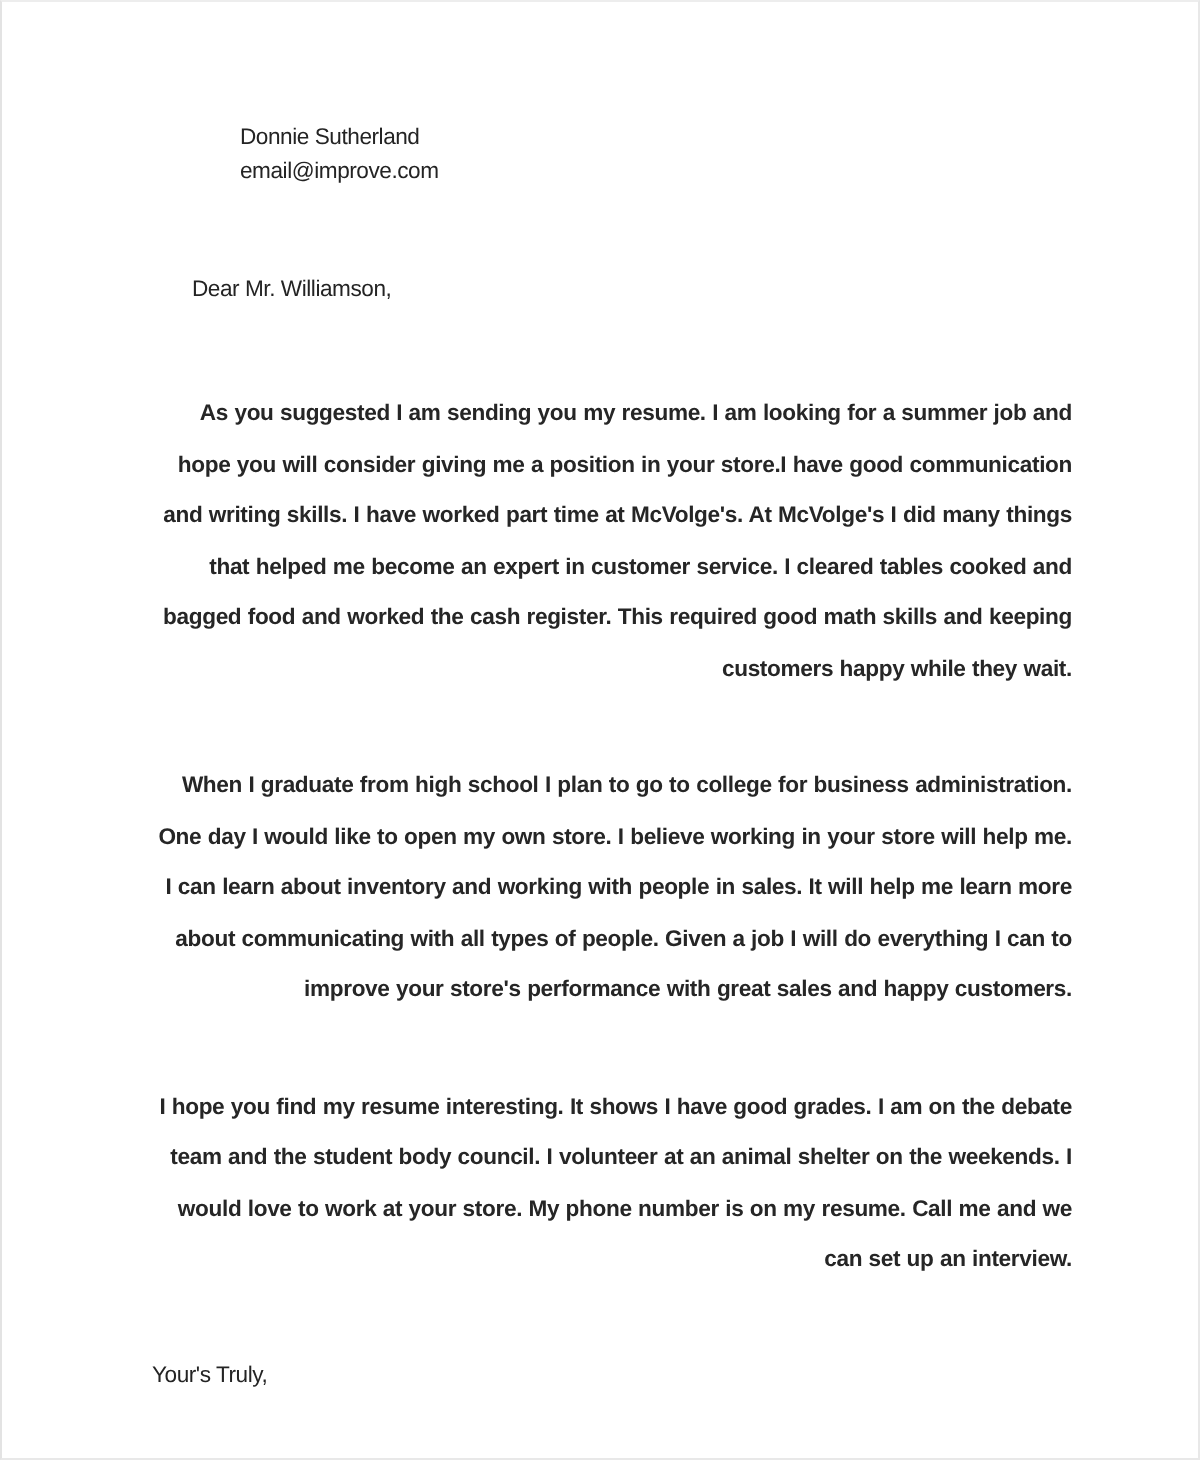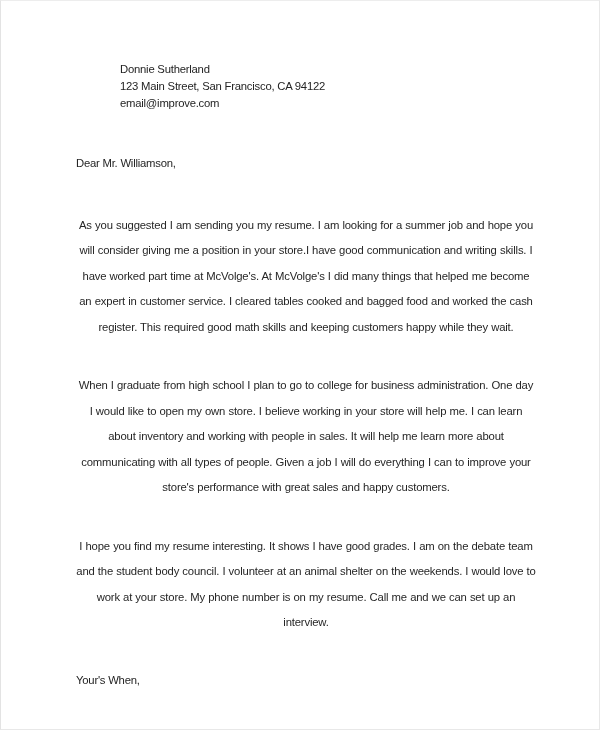--- a/index.html
+++ b/index.html
@@ -39,60 +39,61 @@
   .sender-line {
     white-space: pre;
     padding-left: 44px;
   }
   .salutation {
     margin-top: 42px;
     font-size: 11.3px;
     line-height: 17px;
     color: #242424;
     letter-spacing: -0.02em;
+    margin-left: 20px;
   }
   .body-paragraphs {
     margin-top: 41px;
   }
   .para {
     font-size: 11.3px;
     line-height: 25.5px;
     color: #262626;
-    text-align: center;
+    text-align: right;
     letter-spacing: -0.015em;
     margin: 0 0 33px 0;
     word-spacing: 0.02em;
+    font-weight: bold;
   }
   .para:last-child {
     margin-bottom: 16px;
   }
   .closing {
     margin-top: 36px;
     font-size: 11.3px;
     line-height: 17px;
     color: #242424;
     letter-spacing: -0.02em;
   }
 </style>
 </head>
 <body>
 
 <div class="page">
   <div class="letter">
 
     <div class="sender-block">
       <div class="sender-line">Donnie Sutherland</div>
-      <div class="sender-line">123 Main Street, San Francisco, CA 94122</div>
       <div class="sender-line">email@improve.com</div>
     </div>
 
     <div class="salutation">Dear Mr. Williamson,</div>
 
     <div class="body-paragraphs">
       <p class="para">As you suggested I am sending you my resume. I am looking for a summer job and hope you will consider giving me a position in your store.I have good communication and writing skills. I have worked part time at McVolge's. At McVolge's I did many things that helped me become an expert in customer service. I cleared tables cooked and bagged food and worked the cash register. This required good math skills and keeping customers happy while they wait.</p>
       <p class="para">When I graduate from high school I plan to go to college for business administration. One day I would like to open my own store. I believe working in your store will help me. I can learn about inventory and working with people in sales. It will help me learn more about communicating with all types of people. Given a job I will do everything I can to improve your store's performance with great sales and happy customers.</p>
       <p class="para">I hope you find my resume interesting. It shows I have good grades. I am on the debate team and the student body council. I volunteer at an animal shelter on the weekends. I would love to work at your store. My phone number is on my resume. Call me and we can set up an interview.</p>
     </div>
 
-    <div class="closing">Your's When,</div>
+    <div class="closing">Your's Truly,</div>
 
   </div>
 </div>
 
 </body></html>

